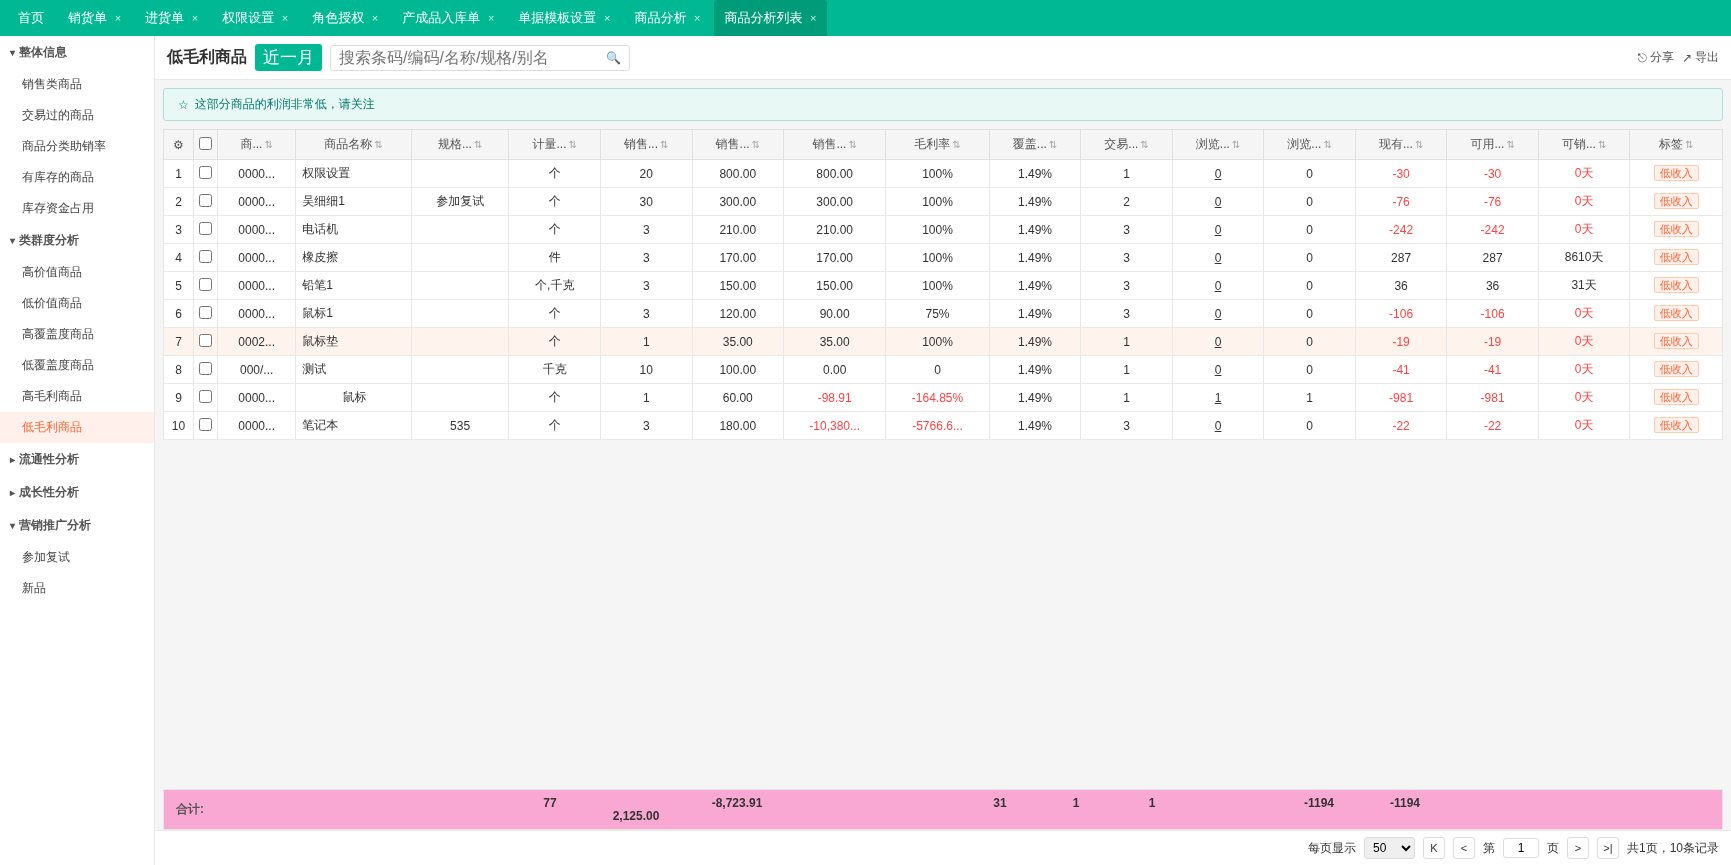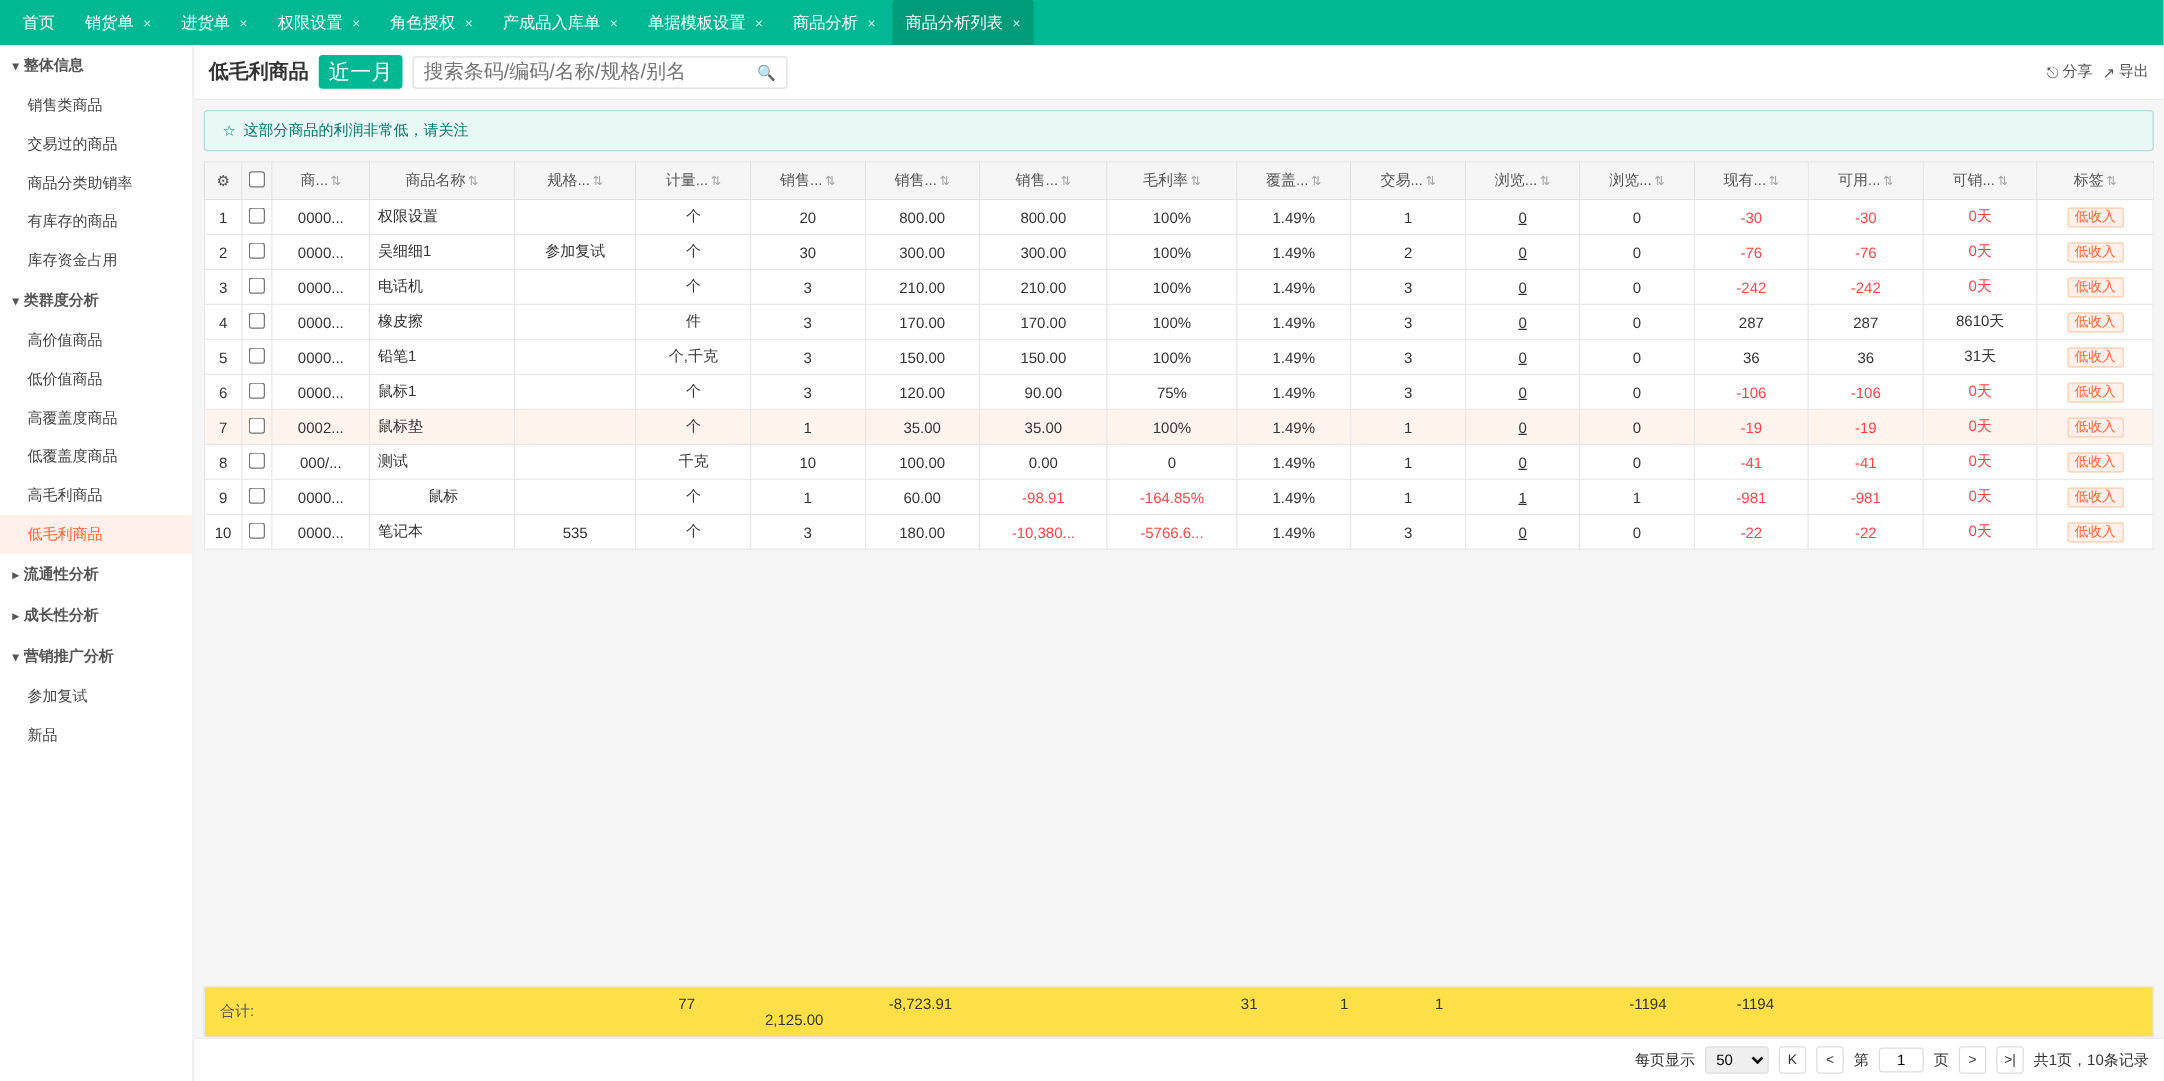--- a/index.html
+++ b/index.html
@@ -200,27 +200,27 @@
       color: #ff6633;
       border: 1px solid #ffccaa;
       border-radius: 2px;
       padding: 1px 5px;
       font-size: 11px;
     }
     td.underline { text-decoration: underline; cursor: pointer; }
 
     
     .table-footer {
-      background: #fde047;
+      background: #f9a8d4;
       border: 1px solid #e8e8e8;
       padding: 6px 12px;
       display: flex;
       align-items: center;
       font-size: 12px;
-      font-weight: 400;
+      font-weight: 700;
       margin: 0 8px;
     }
     .footer-label { color: #555; margin-right: 20px; }
     .footer-values {
       display: flex;
       gap: 16px;
       flex: 1;
     }
     .footer-cell {
       text-align: center;

